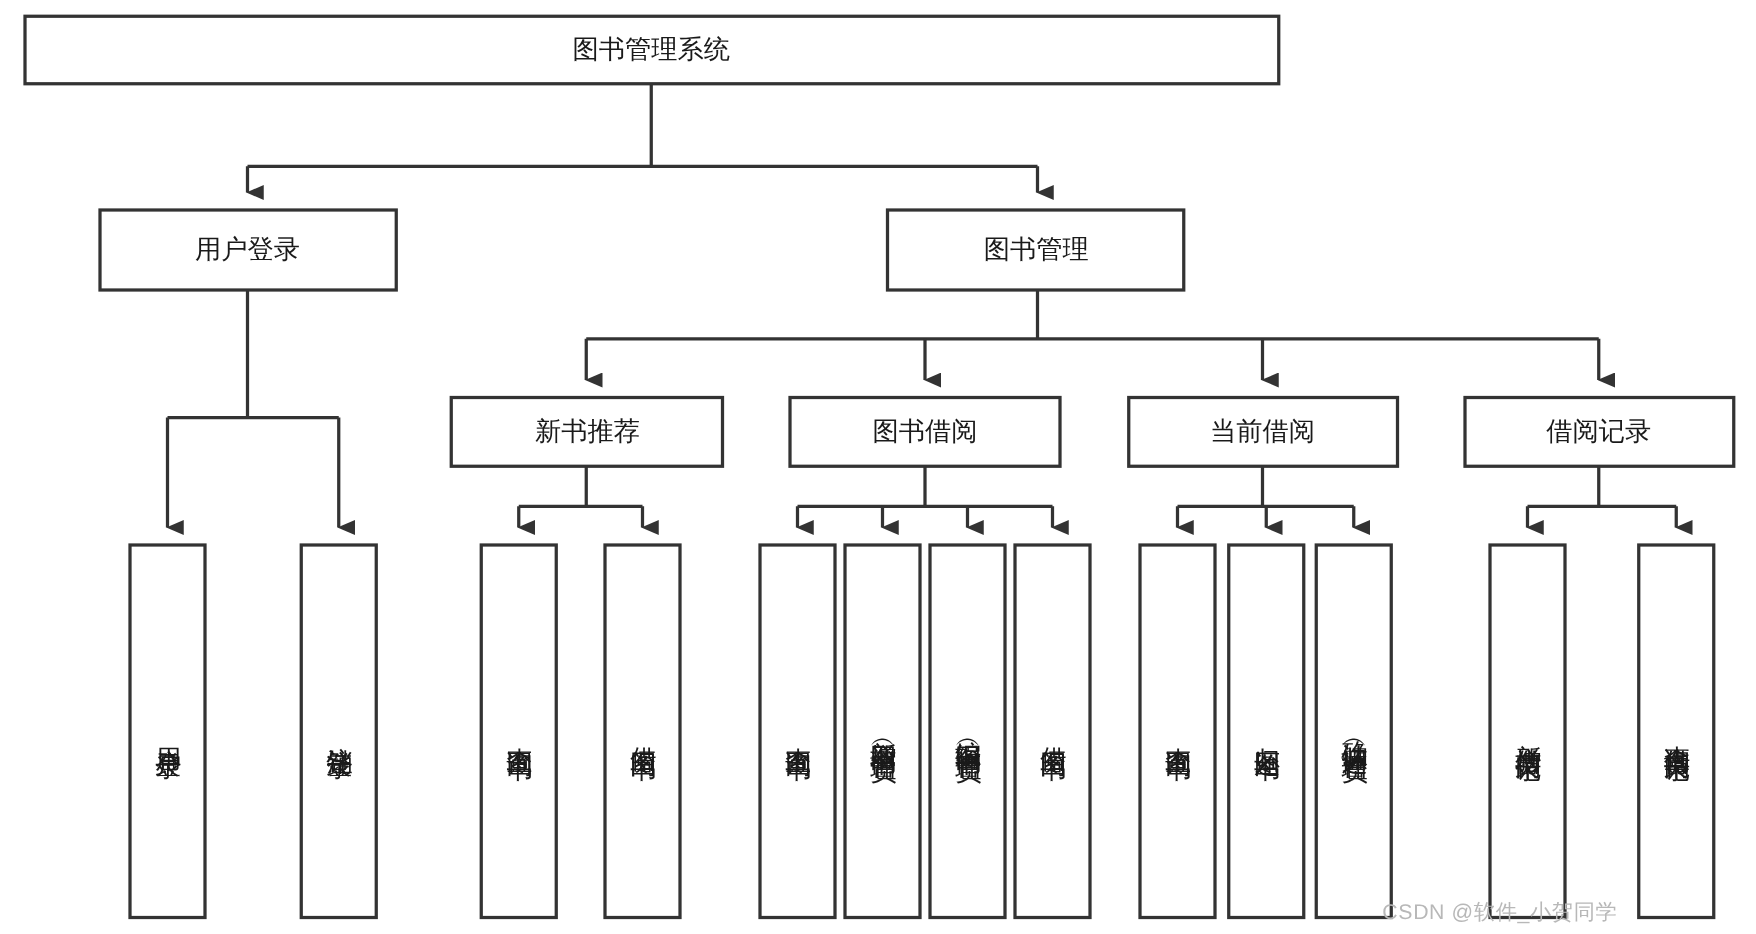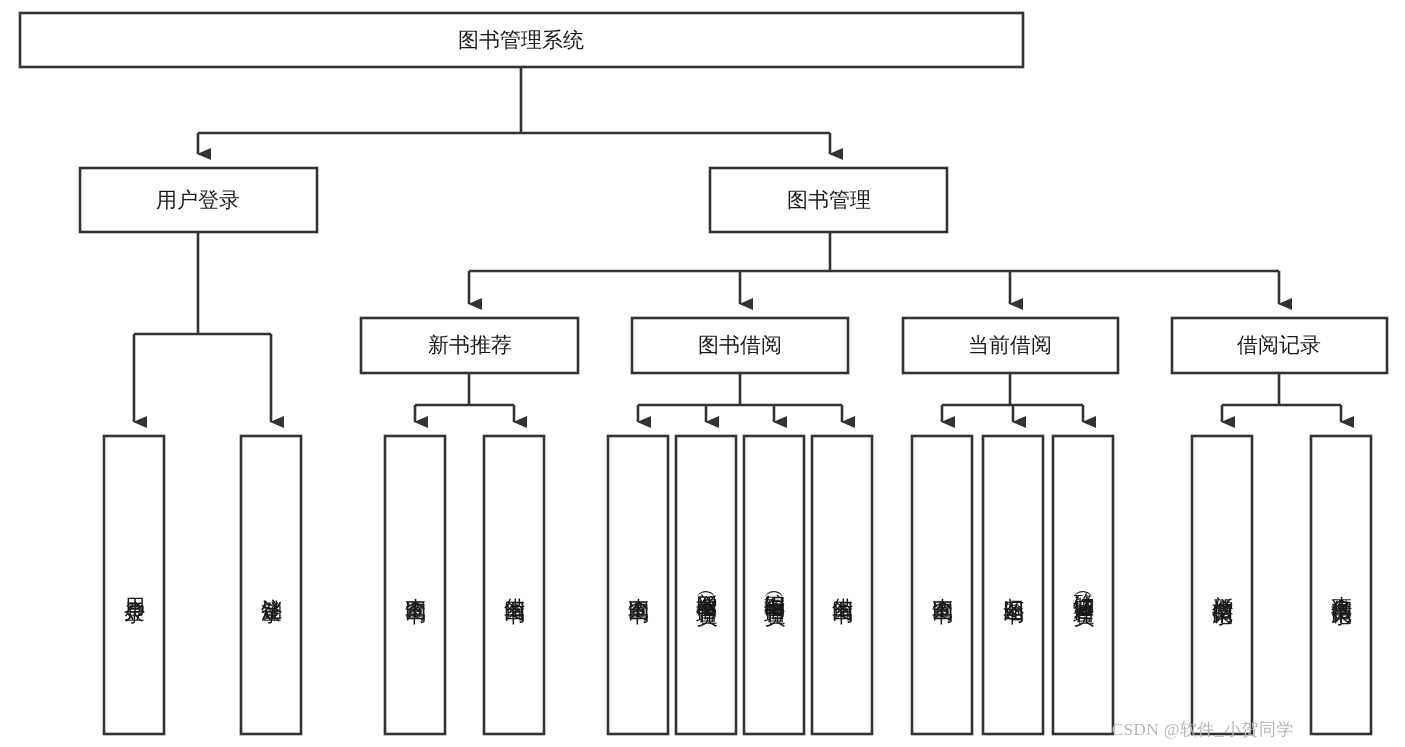--- a/index.html
+++ b/index.html
@@ -62,21 +62,21 @@
     white-space: nowrap;
     pointer-events: none;
     display: flex;
     align-items: flex-start;
     justify-content: center;
   }
   .watermark {
     position: absolute;
     right: 12px;
     bottom: 6px;
-    font-family: Liberation Serif, serif;
+    font-family: Liberation Sans, sans-serif;
     font-size: 17px;
     color: #b8b8b8;
     letter-spacing: 0.5px;
     white-space: nowrap;
   }
 </style>
 </head>
 <body>
 
 <div id="diagram-root">

